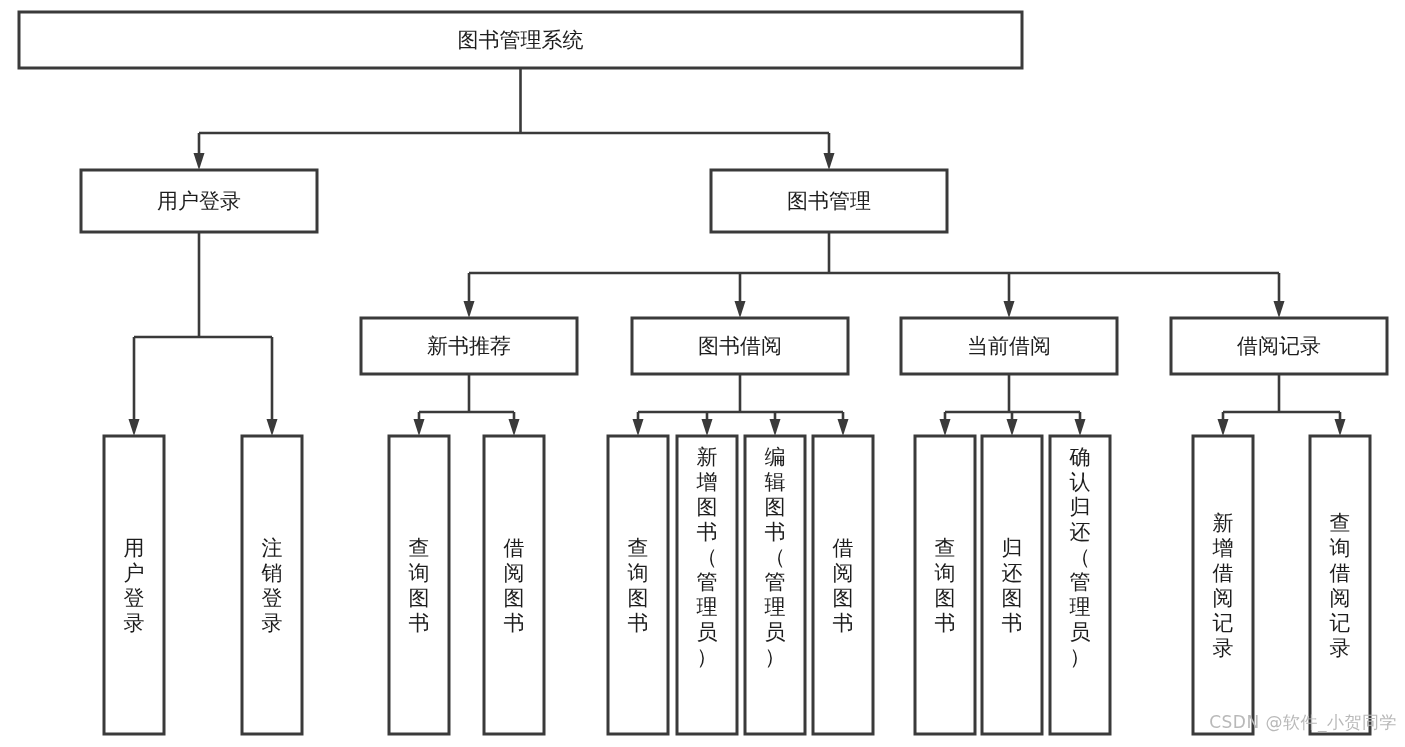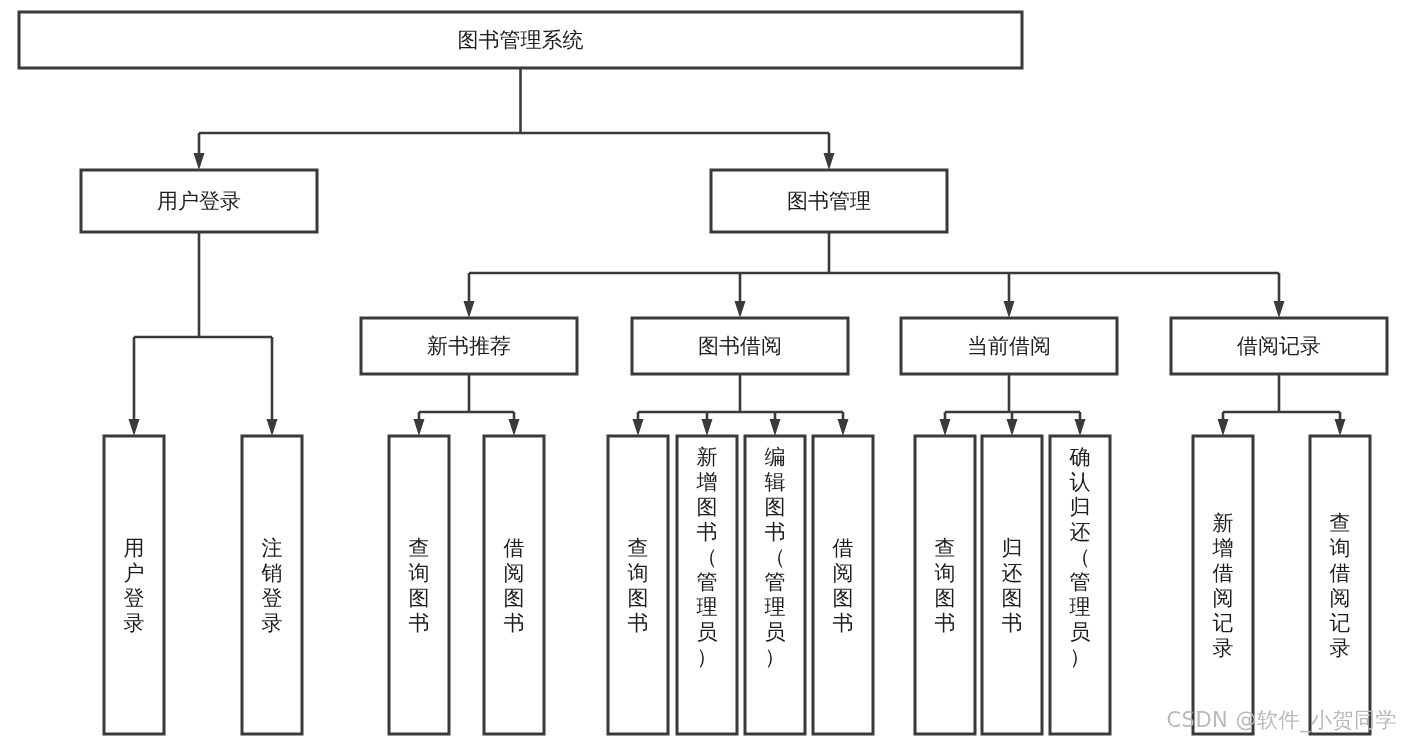--- a/index.html
+++ b/index.html
@@ -53,21 +53,21 @@
     fill: #1d1d1d;
     font-family: "DejaVu Sans", "Liberation Sans", sans-serif;
     font-size: 21px;
     text-anchor: middle;
   }
   .watermark-text {
     position: absolute;
     right: 8px;
     bottom: 4px;
     font-family: "DejaVu Sans", "Liberation Sans", sans-serif;
-    font-size: 21px;
+    font-size: 17px;
     color: #b9b9b9;
     letter-spacing: 0.5px;
     white-space: nowrap;
     user-select: none;
   }
 </style>
 </head>
 <body>
 
 <div id="diagram-root">

